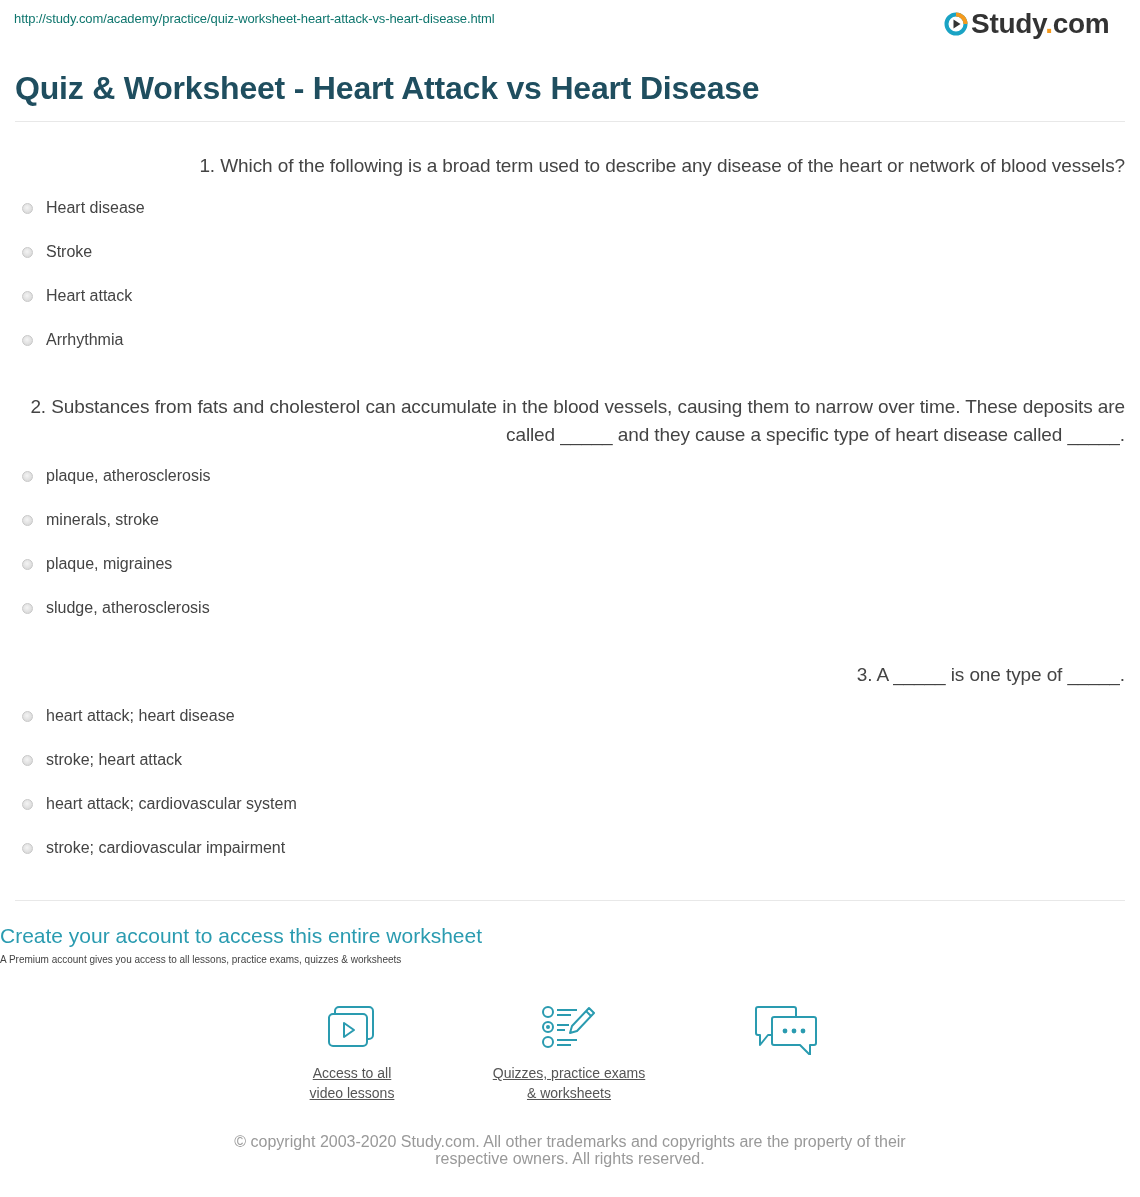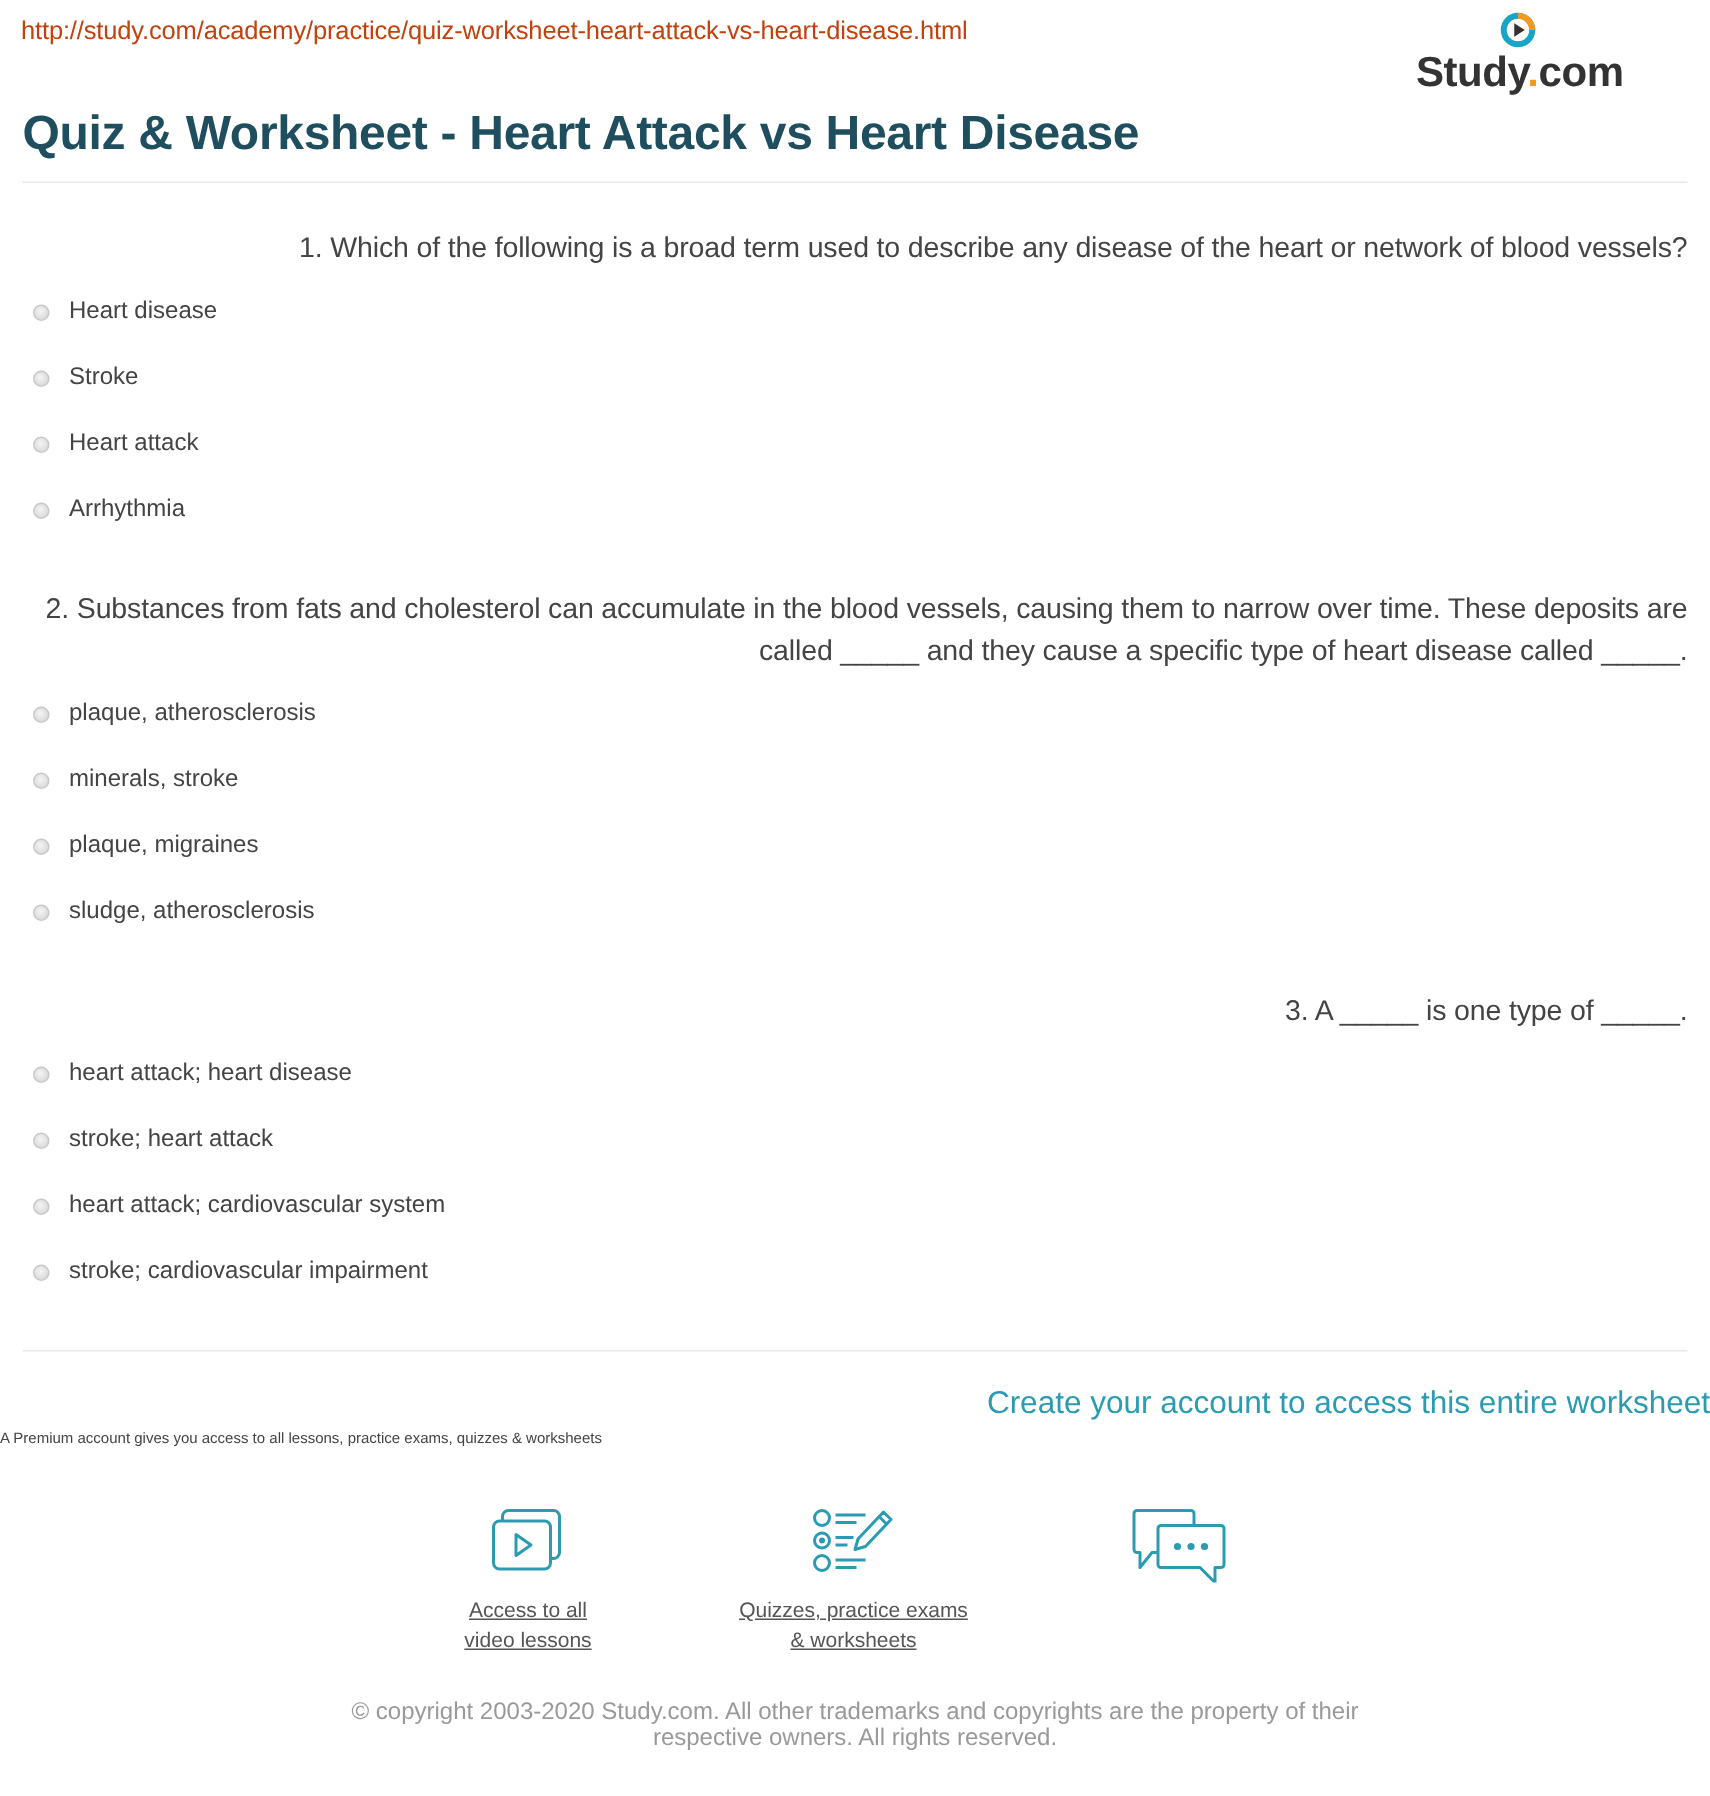--- a/index.html
+++ b/index.html
@@ -1,25 +1,25 @@
 <!DOCTYPE html>
 <html><head>
 <meta charset="utf-8">
 <style>
   html, body { margin: 0; padding: 0; background: #ffffff; }
   body {
     width: 1140px; height: 1197px; position: relative; overflow: hidden;
     font-family: "Liberation Sans", "DejaVu Sans", sans-serif; color: #333333;
   }
   .url {
-    position: absolute; left: 14px; top: 11px; font-size: 17px; color: #c2410c;
+    position: absolute; left: 14px; top: 11px; font-size: 13px; color: #0f766e;
     letter-spacing: -0.1px;
   }
   .logo {
-    position: absolute; left: 944px; top: 8px; display: flex; align-items: center; flex-direction: column;
+    position: absolute; left: 944px; top: 8px; display: flex; align-items: center;
   }
   .logo-icon { width: 24px; height: 24px; margin-right: 3px; }
   .logo-text {
     font-size: 28px; font-weight: bold; color: #333333; letter-spacing: -0.3px; line-height: 32px;
   }
   .logo-dot { color: #f59a1e; }
   .title {
     position: absolute; left: 15px; top: 70px; margin: 0;
     font-size: 32px; font-weight: bold; color: #1f4e5f; letter-spacing: -0.2px;
   }
@@ -33,21 +33,21 @@
   .option {
     position: absolute; left: 22px; display: flex; align-items: center; cursor: pointer;
   }
   .radio {
     width: 11px; height: 11px; border-radius: 50%;
     background: radial-gradient(circle at 45% 40%, #f4f4f4 0%, #dcdcdc 70%);
     border: 1px solid #c8c8c8; margin-right: 13px; box-sizing: border-box;
   }
   .option-label { font-size: 16px; color: #444444; }
   .cta-title {
-    position: absolute; left: 0; width: 1140px; top: 924px; text-align: right;
+    position: absolute; left: 0; width: 1140px; top: 924px; text-align: left;
     font-size: 21px; color: #2a9bb0; font-weight: normal; margin: 0;
   }
   .cta-sub {
     position: absolute; left: 0; width: 1140px; top: 954px; 
     font-size: 10px; color: #444444;
   }
   .feature {
     position: absolute; top: 1005px; width: 200px; text-align: center;
   }
   .feature svg { display: block; margin: 0 auto; }

